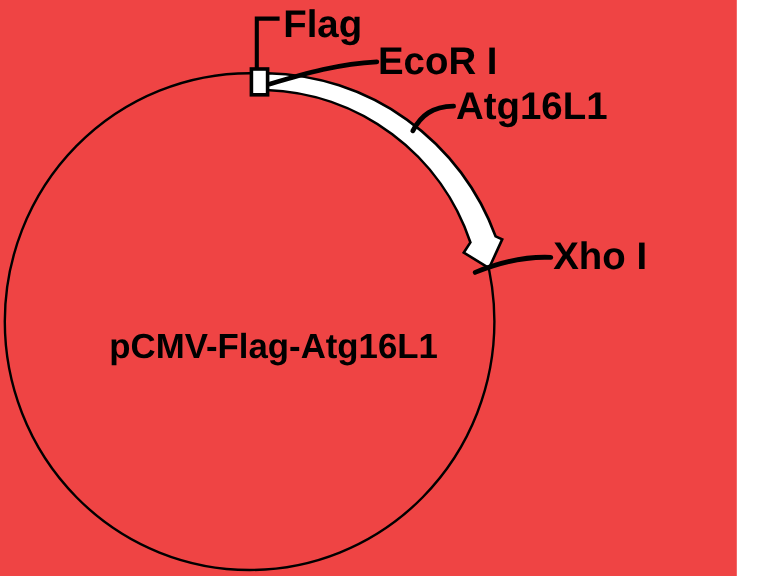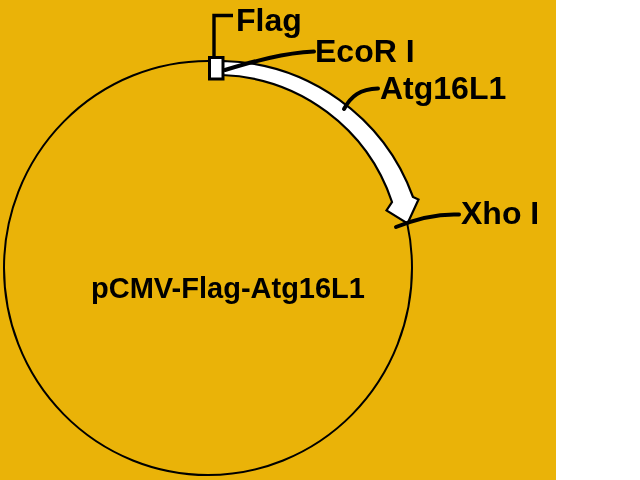--- a/index.html
+++ b/index.html
@@ -2,23 +2,23 @@
 <html><head>
 <meta charset="utf-8">
 <style>
   html, body {
     margin: 0;
     padding: 0;
     background: #ffffff;
   }
   .canvas {
     position: relative;
-    width: 556px;
+    width: 614px;
     height: 480px;
-    background: #eab308;
+    background: #ef4444;
     overflow: hidden;
   }
   svg { display: block; }
 
   .circle-stroke {
     fill: none;
     stroke: #000000;
     stroke-width: 2;
   }
   .band {

